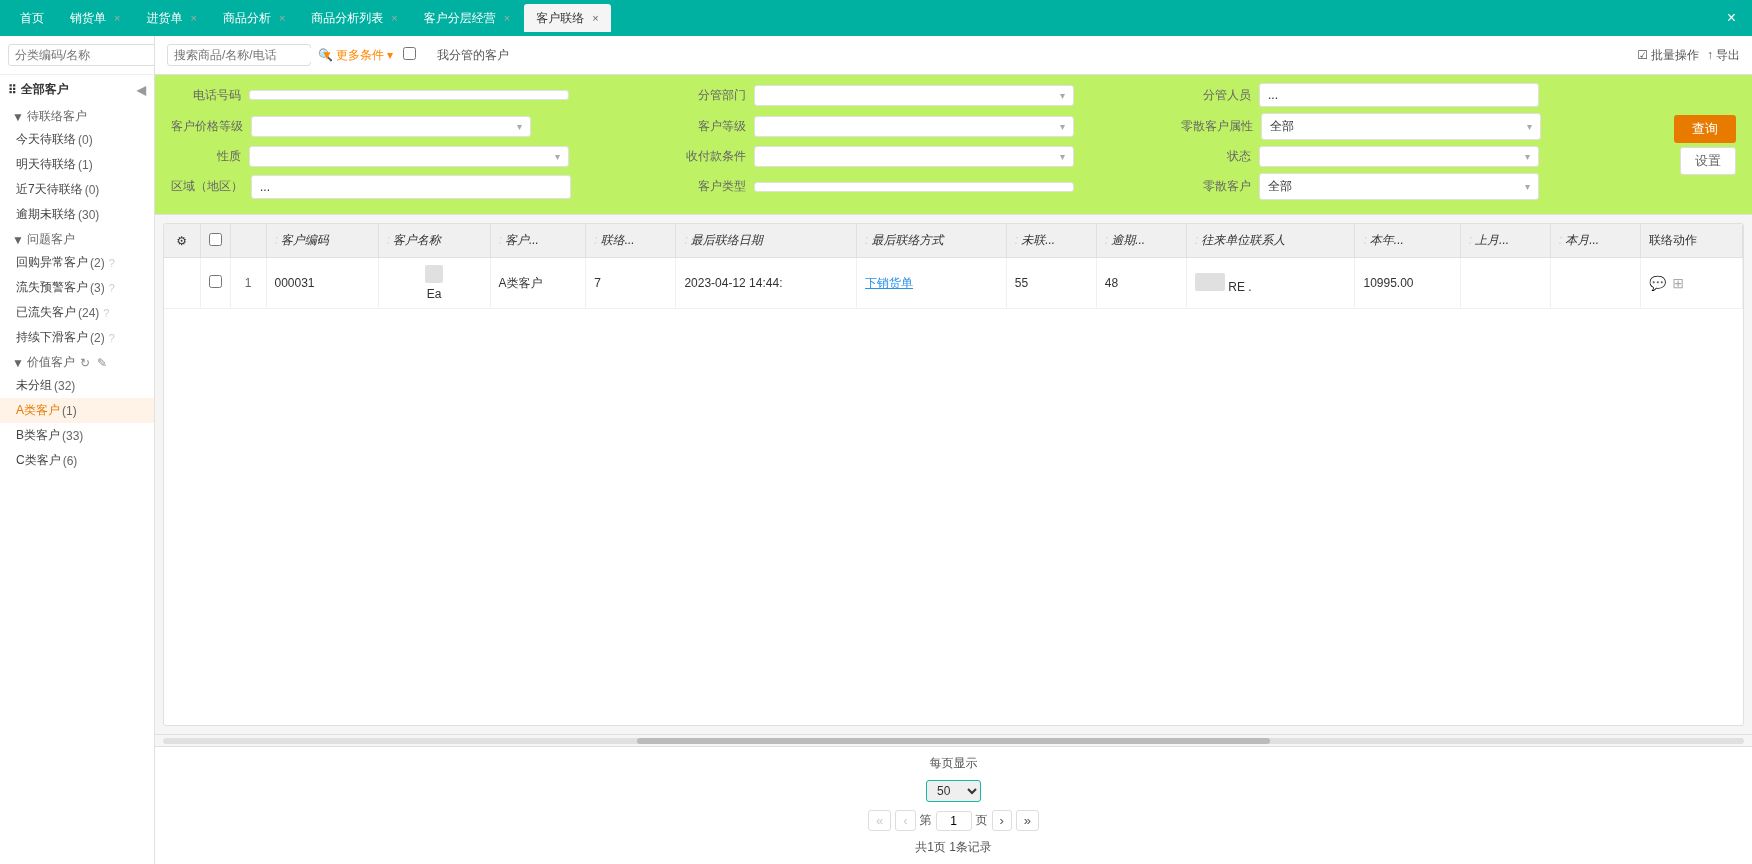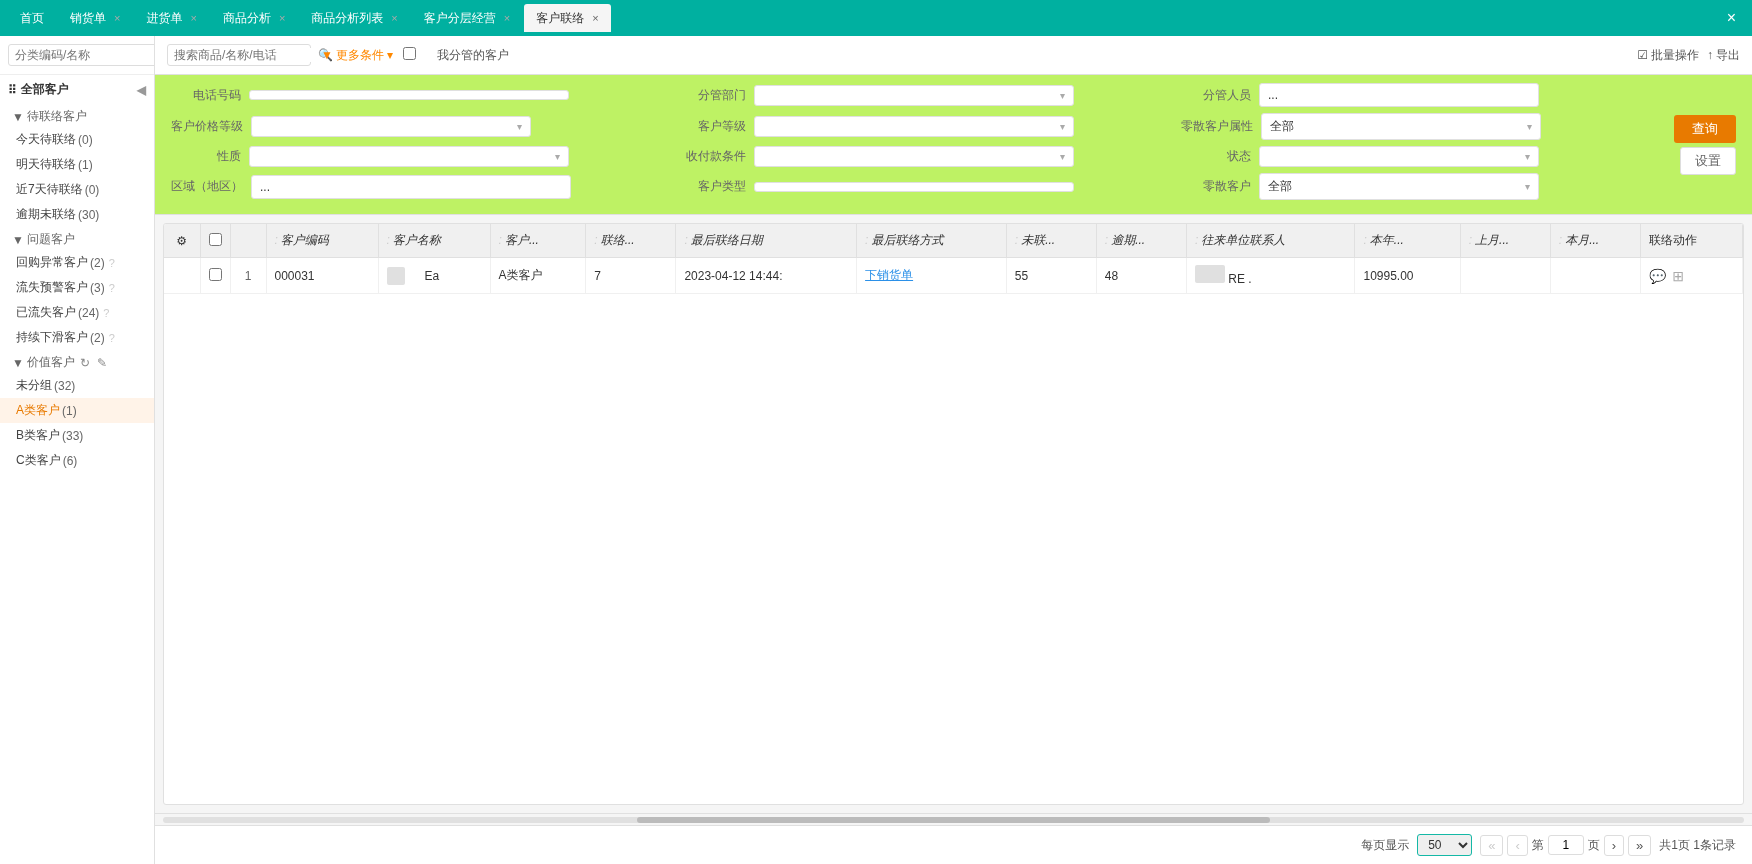--- a/index.html
+++ b/index.html
@@ -284,20 +284,21 @@
 
     
     .pagination-bar {
       background: #fff;
       border-top: 1px solid #e0e0e0;
       padding: 8px 16px;
       display: flex;
       align-items: center;
       justify-content: flex-end;
       gap: 8px;
+      flex-direction: column;
     }
     .pagination-label { color: #555; }
     .per-page-select {
       border: 1px solid #14b8a6;
       border-radius: 3px;
       padding: 2px 6px;
       color: #333;
       cursor: pointer;
     }
     .pagination-nav { display: flex; align-items: center; gap: 4px; }
@@ -335,21 +336,21 @@
       position: relative;
     }
     .scrollbar-thumb {
       position: absolute;
       left: 30%;
       width: 40%;
       background: #bbb;
       border-radius: 6px;
       height: 6px;
     }
-    .customer-name-cell { display: flex; align-items: center; gap: 20px; }
+    .customer-name-cell { display: flex; align-items: center; gap: 4px; flex-direction: column; }
     .avatar-box { width: 18px; height: 18px; background: #e0e0e0; border-radius: 2px; display: inline-block; }
   </style>
 </head>
 <body>
 
 <div class="top-nav">
   <div class="nav-tab">
     <span>首页</span>
   </div>
   <div class="nav-tab">

